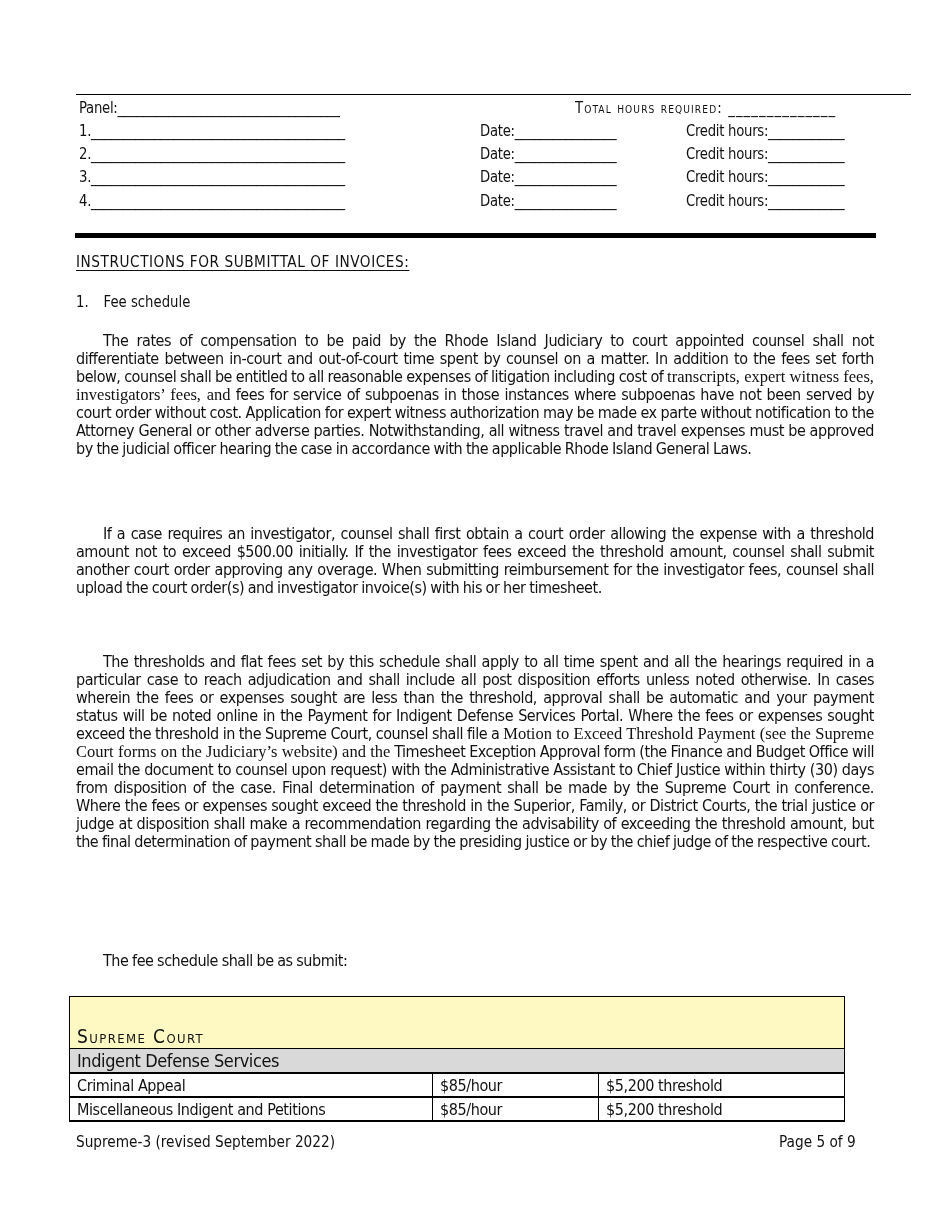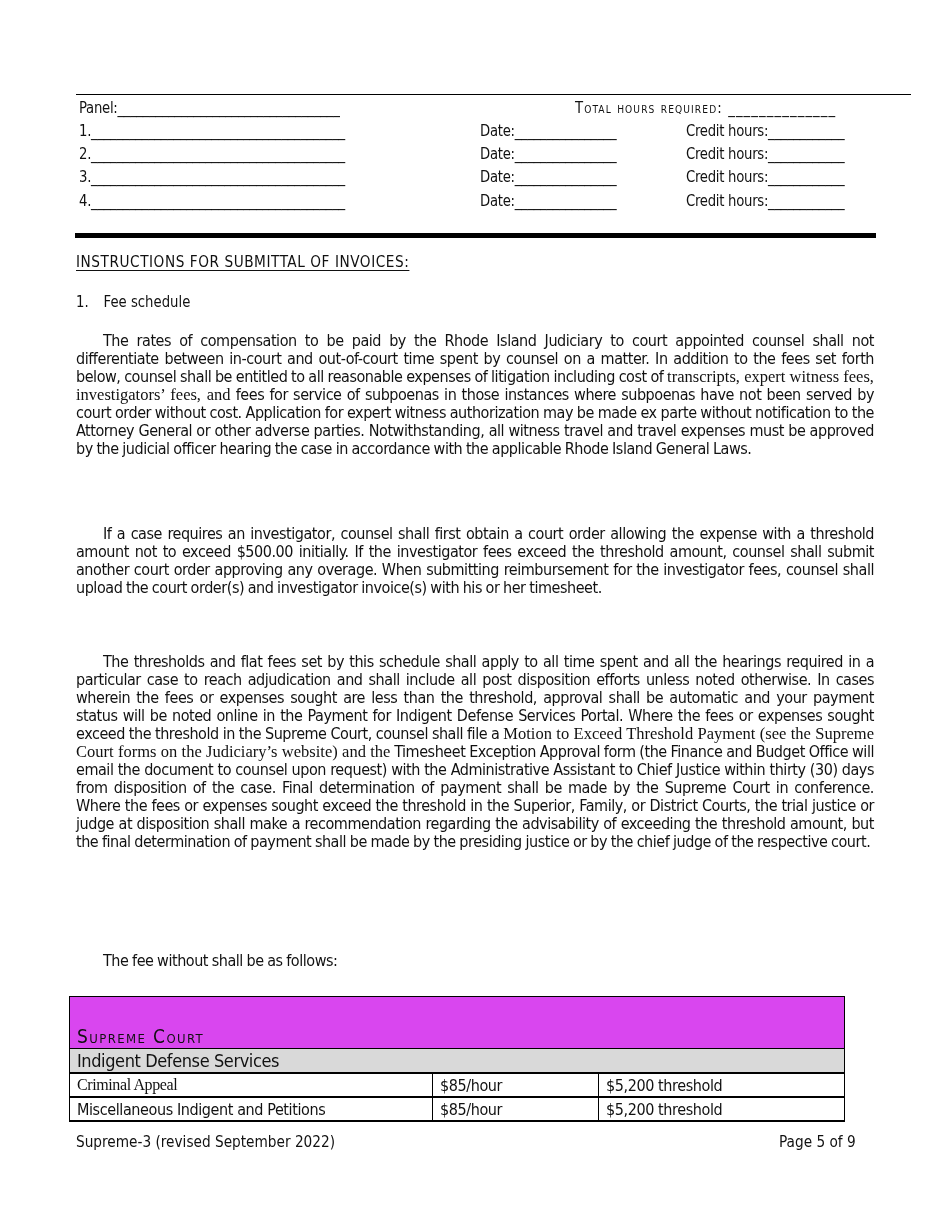--- a/index.html
+++ b/index.html
@@ -17,21 +17,21 @@
              text-decoration: underline; text-underline-offset: 3px; transform: scaleX(0.92); transform-origin: left top; }
   .list-item { position: absolute; left: 76px; top: 276px; font-size: 16px; transform: scaleX(0.92); transform-origin: left top; }
   .list-num { display: inline-block; width: 30px; }
 
   .para { position: absolute; left: 76px; width: 798px; font-size: 16px; line-height: 18px;
           text-align: justify; text-indent: 27px; letter-spacing: -0.45px; word-spacing: -0.5px; }
   .para .serif { font-family: "Liberation Serif", serif; letter-spacing: 0; word-spacing: 0; font-size: 16.5px; }
 
   .fee-table { position: absolute; left: 69px; top: 980px; width: 776px; border-collapse: collapse; font-size: 16px; letter-spacing: -0.4px; }
   .fee-table td { border: 1px solid #000; padding: 0 7px; height: 22px; }
-  .court-row td { background: #d946ef; height: 50px; vertical-align: bottom; padding-bottom: 1px;
+  .court-row td { background: #fef9c3; height: 50px; vertical-align: bottom; padding-bottom: 1px;
                   font-variant: small-caps; font-size: 19px; letter-spacing: 1.4px; }
   .svc-row td { background: #d9d9d9; font-size: 18px; height: 23px; border-bottom: 2px solid #000; }
   .data-row td { border-bottom: 2px solid #000; }
 
   .footer-left { position: absolute; left: 76px; top: 1116px; font-size: 16px; transform: scaleX(0.95); transform-origin: left top; }
   .footer-right { position: absolute; left: 779px; top: 1116px; font-size: 16px; transform: scaleX(0.95); transform-origin: left top; }
 </style>
 </head>
 <body>
 
@@ -65,32 +65,32 @@
   <div class="list-item">
     <span class="list-num">1.</span><span>Fee schedule</span>
   </div>
 
   <p class="para" style="top:316px; margin:0;"><span>The rates of compensation to be paid by the Rhode Island Judiciary to court appointed counsel shall not differentiate between in-court and out-of-court time spent by counsel on a matter. In addition to the fees set forth below, counsel shall be entitled to all reasonable expenses of litigation including cost of </span><span class="serif">transcripts, expert witness fees, investigators’ fees, and</span><span> fees for service of subpoenas in those instances where subpoenas have not been served by court order without cost. Application for expert witness authorization may be made ex parte without notification to the Attorney General or other adverse parties. Notwithstanding, all witness travel and travel expenses must be approved by the judicial officer hearing the case in accordance with the applicable Rhode Island General Laws.</span></p>
 
   <p class="para" style="top:509px; margin:0;">If a case requires an investigator, counsel shall first obtain a court order allowing the expense with a threshold amount not to exceed $500.00 initially. If the investigator fees exceed the threshold amount, counsel shall submit another court order approving any overage. When submitting reimbursement for the investigator fees, counsel shall upload the court order(s) and investigator invoice(s) with his or her timesheet.</p>
 
   <p class="para" style="top:637px; margin:0;"><span>The thresholds and flat fees set by this schedule shall apply to all time spent and all the hearings required in a particular case to reach adjudication and shall include all post disposition efforts unless noted otherwise.  In cases wherein the fees or expenses sought are less than the threshold, approval shall be automatic and your payment status will be noted online in the Payment for Indigent Defense Services Portal.  Where the fees or expenses sought exceed the threshold in the Supreme Court, counsel shall file a </span><span class="serif">Motion to Exceed Threshold Payment (see the Supreme Court forms on the Judiciary’s website) and the</span><span> Timesheet Exception Approval form (the Finance and Budget Office will email the document to counsel upon request) with the Administrative Assistant to Chief Justice within thirty (30) days from disposition of the case.  Final determination of payment shall be made by the Supreme Court in conference.  Where the fees or expenses sought exceed the threshold in the Superior, Family, or District Courts, the trial justice or judge at disposition shall make a recommendation regarding the advisability of exceeding the threshold amount, but the final determination of payment shall be made by the presiding justice or by the chief judge of the respective court.</span></p>
 
-  <p class="para" style="top:936px; margin:0;">The fee without shall be as follows:</p>
+  <p class="para" style="top:936px; margin:0;">The fee schedule shall be as submit:</p>
 
   <table class="fee-table">
     <tbody>
         <tr class="court-row">
       <td colspan="3">Supreme Court</td>
     </tr>
     <tr class="svc-row">
       <td colspan="3">Indigent Defense Services</td>
     </tr>
     <tr class="data-row">
-      <td style="width:348px;font-family:Liberation Serif, serif;">Criminal Appeal</td>
+      <td style="width:348px;">Criminal Appeal</td>
       <td style="width:151px;">$85/hour</td>
       <td>$5,200 threshold</td>
     </tr>
     <tr class="data-row">
       <td>Miscellaneous Indigent and Petitions</td>
       <td>$85/hour</td>
       <td>$5,200 threshold</td>
     </tr>
   </tbody>
     </table>

